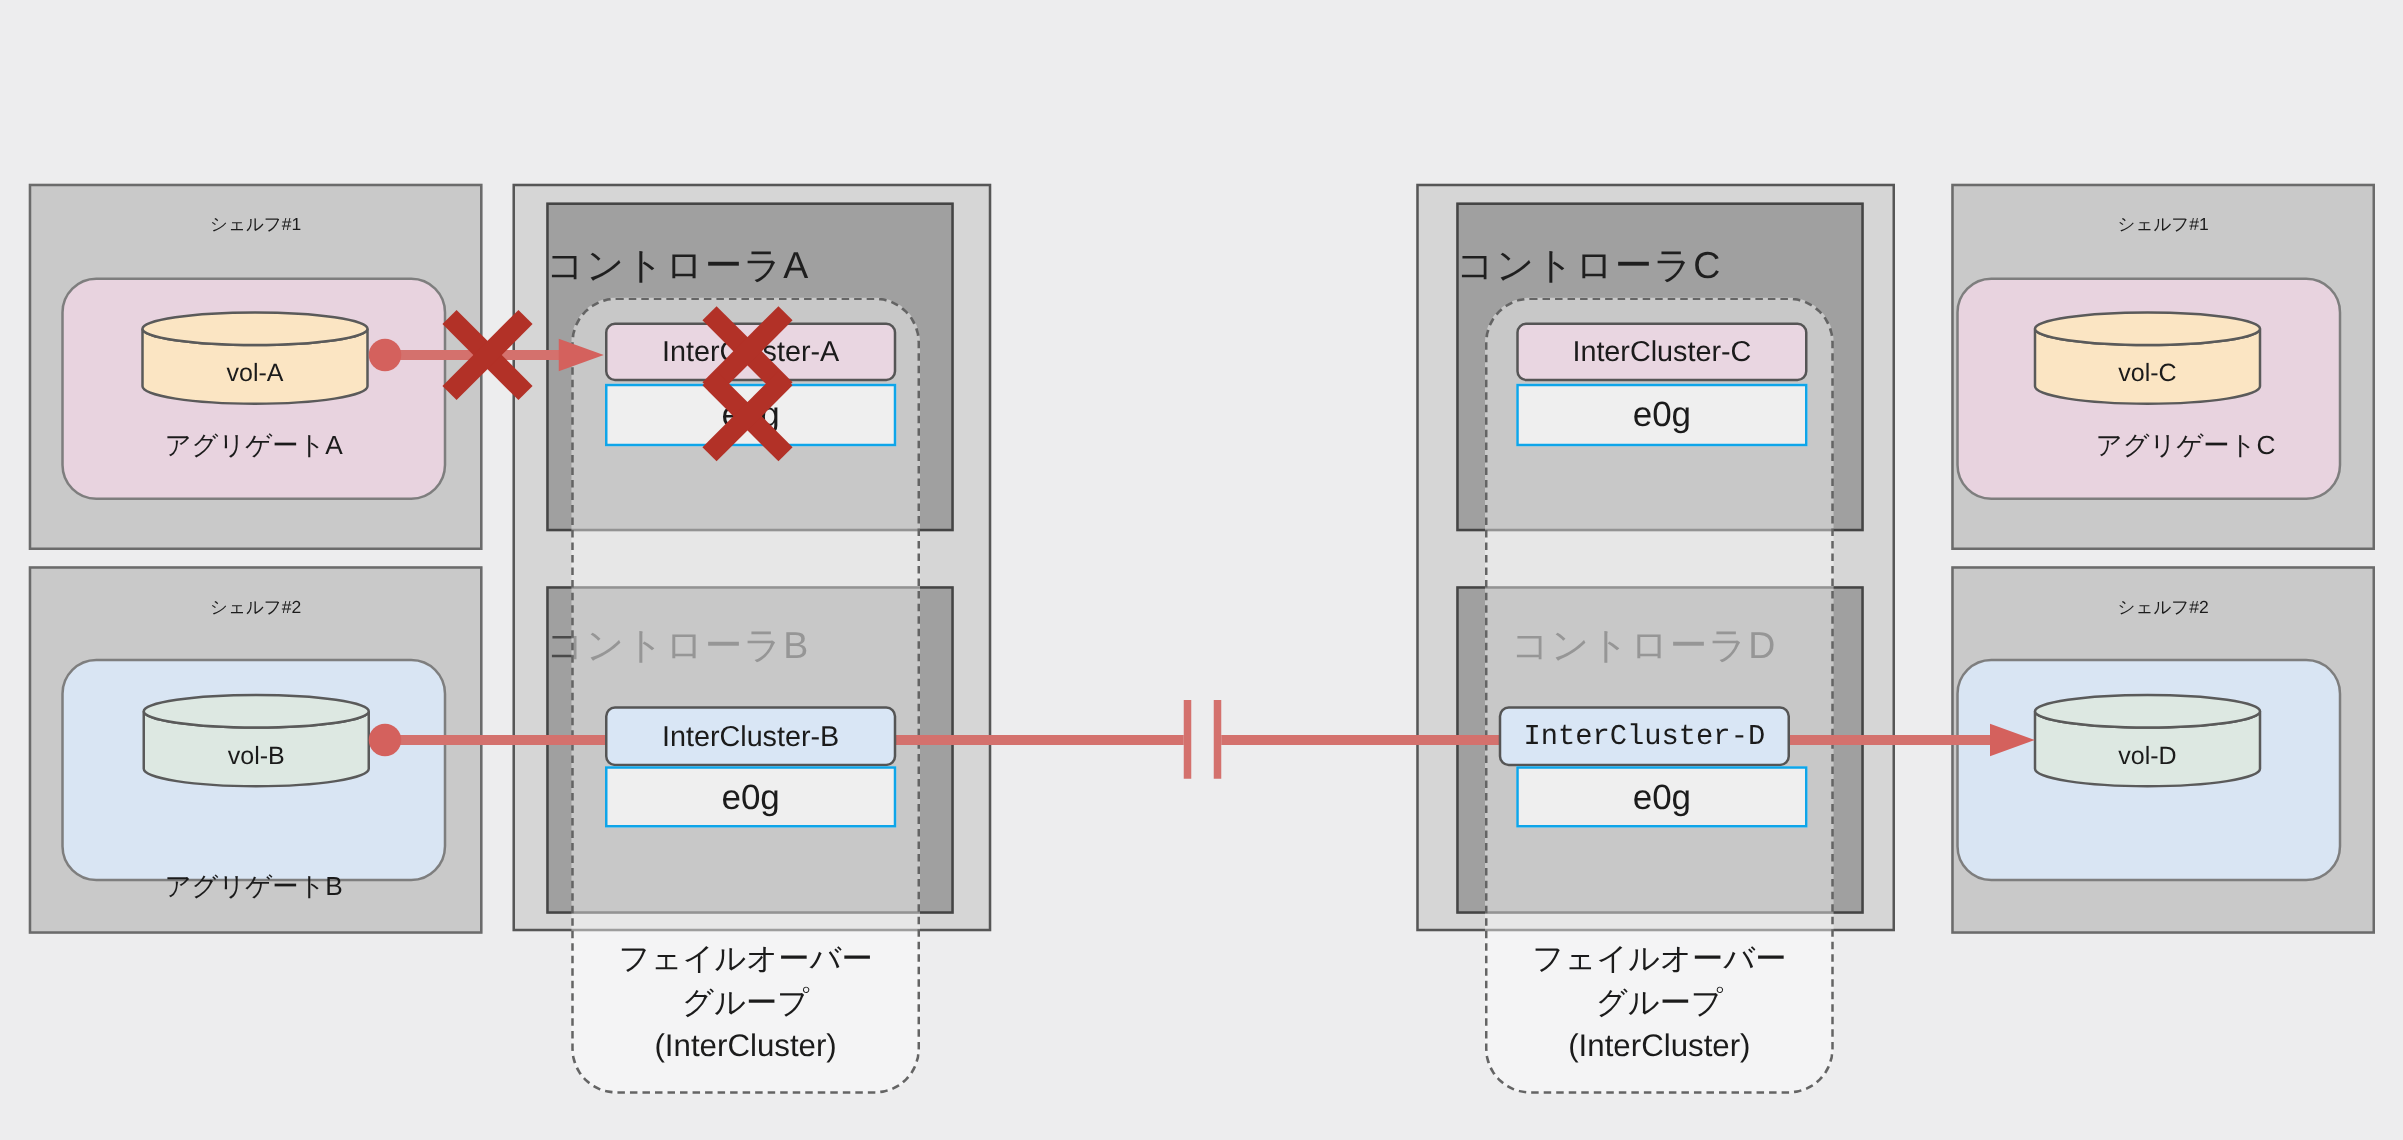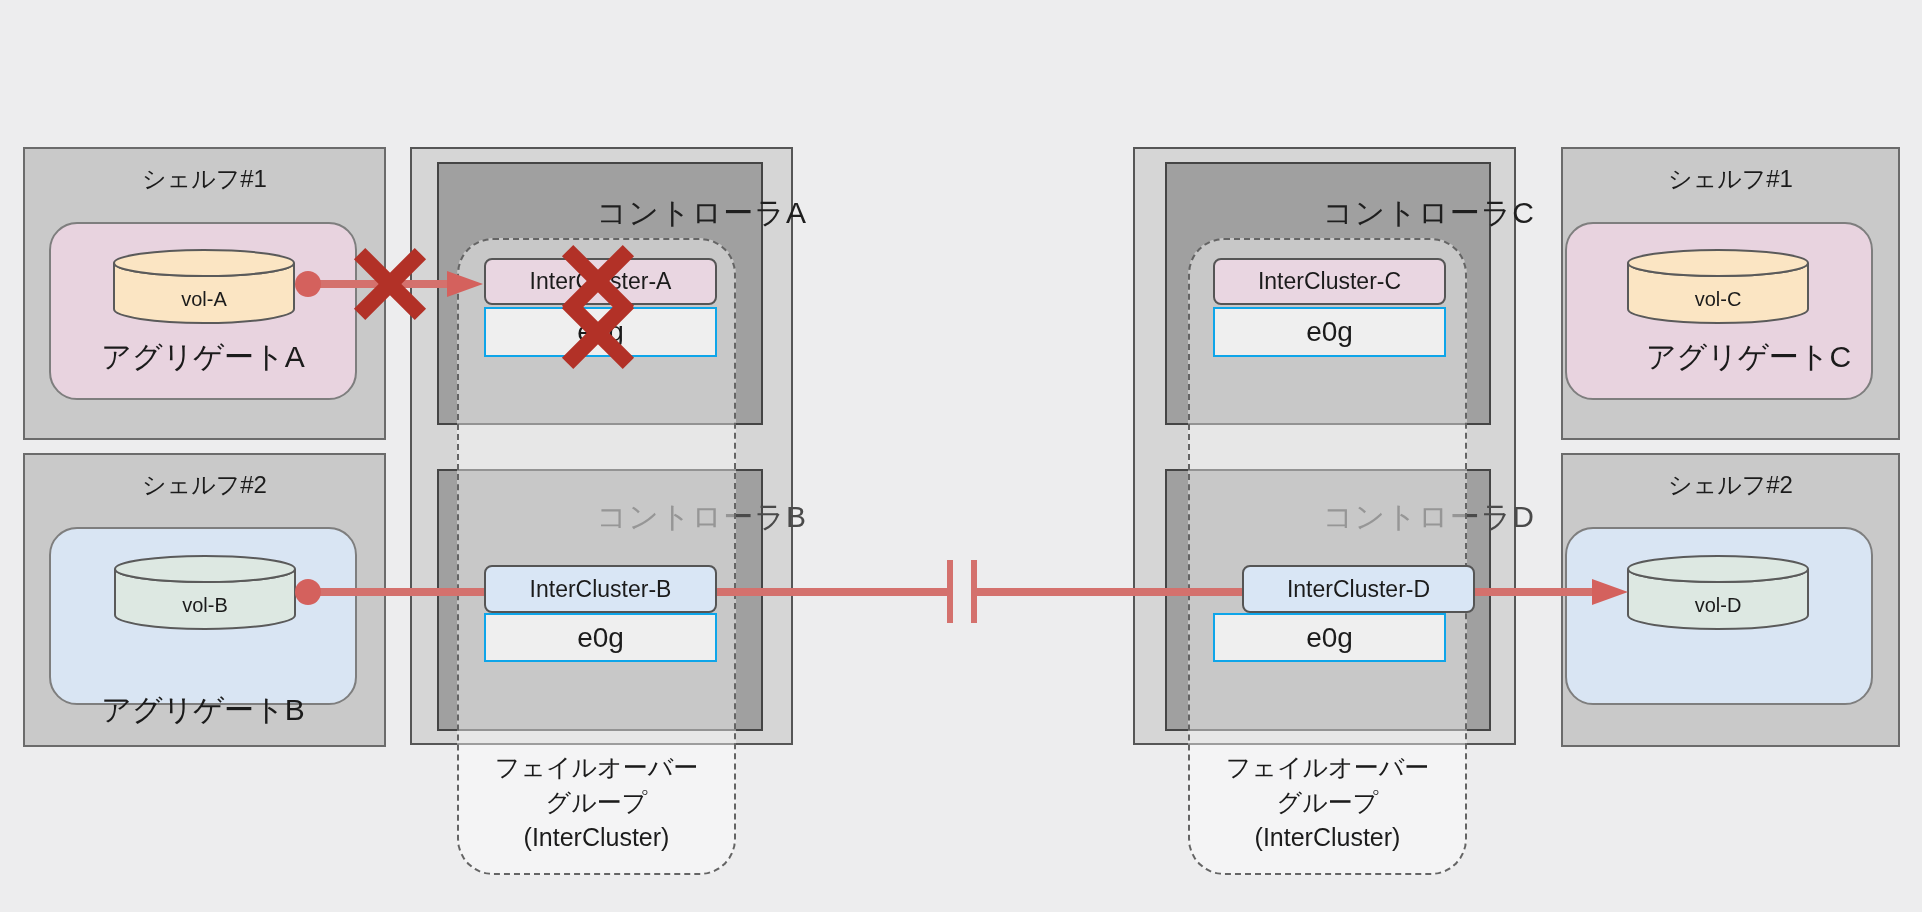--- a/index.html
+++ b/index.html
@@ -6,29 +6,29 @@
   #canvas{
     position:relative;width:1922px;height:912px;overflow:hidden;
     background:#ededee;
     font-family:"Liberation Sans","DejaVu Sans",sans-serif;
     color:#1b1b1b;
   }
   .abs{position:absolute;box-sizing:border-box;}
   .shelf{background:#c9c9c9;border:2px solid #6b6b6b;z-index:1;}
   .container{background:#d6d6d6;border:2px solid #565656;z-index:1;}
   .ctrl{background:#a0a0a0;border:2px solid #454545;z-index:2;}
-  .ctrl-label{z-index:3;text-align:right;font-size:30px;line-height:32px;color:#1f1f1f;letter-spacing:1px;margin-left:44px;}
+  .ctrl-label{z-index:3;text-align:left;font-size:30px;line-height:32px;color:#1f1f1f;letter-spacing:1px;}
   .ctrl-label.dim{color:#4a4a4a;}
   .overlay{background:rgba(255,255,255,0.42);border:2px dashed #646464;border-radius:36px;z-index:5;}
   .agg{border:2px solid #7e7e7e;border-radius:28px;z-index:3;}
   .agg.pink{background:#e8d3df;}
   .agg.blue{background:#d9e5f3;}
   .label{z-index:6;text-align:center;}
-  .shelf-label{font-size:24px;line-height:24px;}
-  .agg-label{font-size:30px;line-height:26px;}
+  .shelf-label{font-size:14px;line-height:24px;}
+  .agg-label{font-size:21px;line-height:26px;}
   .vol-label{font-size:20px;line-height:18px;z-index:9;}
   .cyl{z-index:8;}
   .cyl.cream path,.cyl.cream ellipse{fill:#fbe5c3;stroke:#5a5a5a;stroke-width:2;}
   .cyl.pale path,.cyl.pale ellipse{fill:#dde8e2;stroke:#5a5a5a;stroke-width:2;}
   .ic{border:2px solid #555;border-radius:8px;z-index:10;display:flex;align-items:center;justify-content:center;font-size:23px;}
   .ic.pink{background:#e9d6e1;}
   .ic.blue{background:#d9e6f5;}
   .port{background:#efefef;border:2px solid #0ea5e9;border-radius:0;z-index:10;display:flex;align-items:center;justify-content:center;font-size:28px;}
   .failover-label{z-index:6;text-align:center;font-size:25px;line-height:35px;}
   .line{background:#d4716d;height:8px;z-index:9;}
@@ -101,21 +101,21 @@
   <div class="abs ctrl-label dim" style="left:1165px;top:501px;width:326px;padding-left:44px;">コントローラD</div>
 
   <div class="abs overlay" style="left:1188px;top:238px;width:279px;height:637px;"></div>
 
   <div class="abs ic pink" style="left:1213px;top:258px;width:233px;height:47px;">
     <span>InterCluster-C</span>
   </div>
   <div class="abs port" style="left:1213px;top:307px;width:233px;height:50px;">
     <span>e0g</span>
   </div>
-  <div class="abs ic blue" style="left:1242px;top:565px;width:233px;height:48px;">
+  <div class="abs ic blue" style="left:1199px;top:565px;width:233px;height:48px;font-family:Liberation Mono, monospace;">
     <span>InterCluster-D</span>
   </div>
   <div class="abs port" style="left:1213px;top:613px;width:233px;height:49px;">
     <span>e0g</span>
   </div>
 
   <div class="abs failover-label" style="left:1188px;top:750px;width:279px;">
     <div>フェイルオーバー</div>
     <div>グループ</div>
     <div>(InterCluster)</div>

